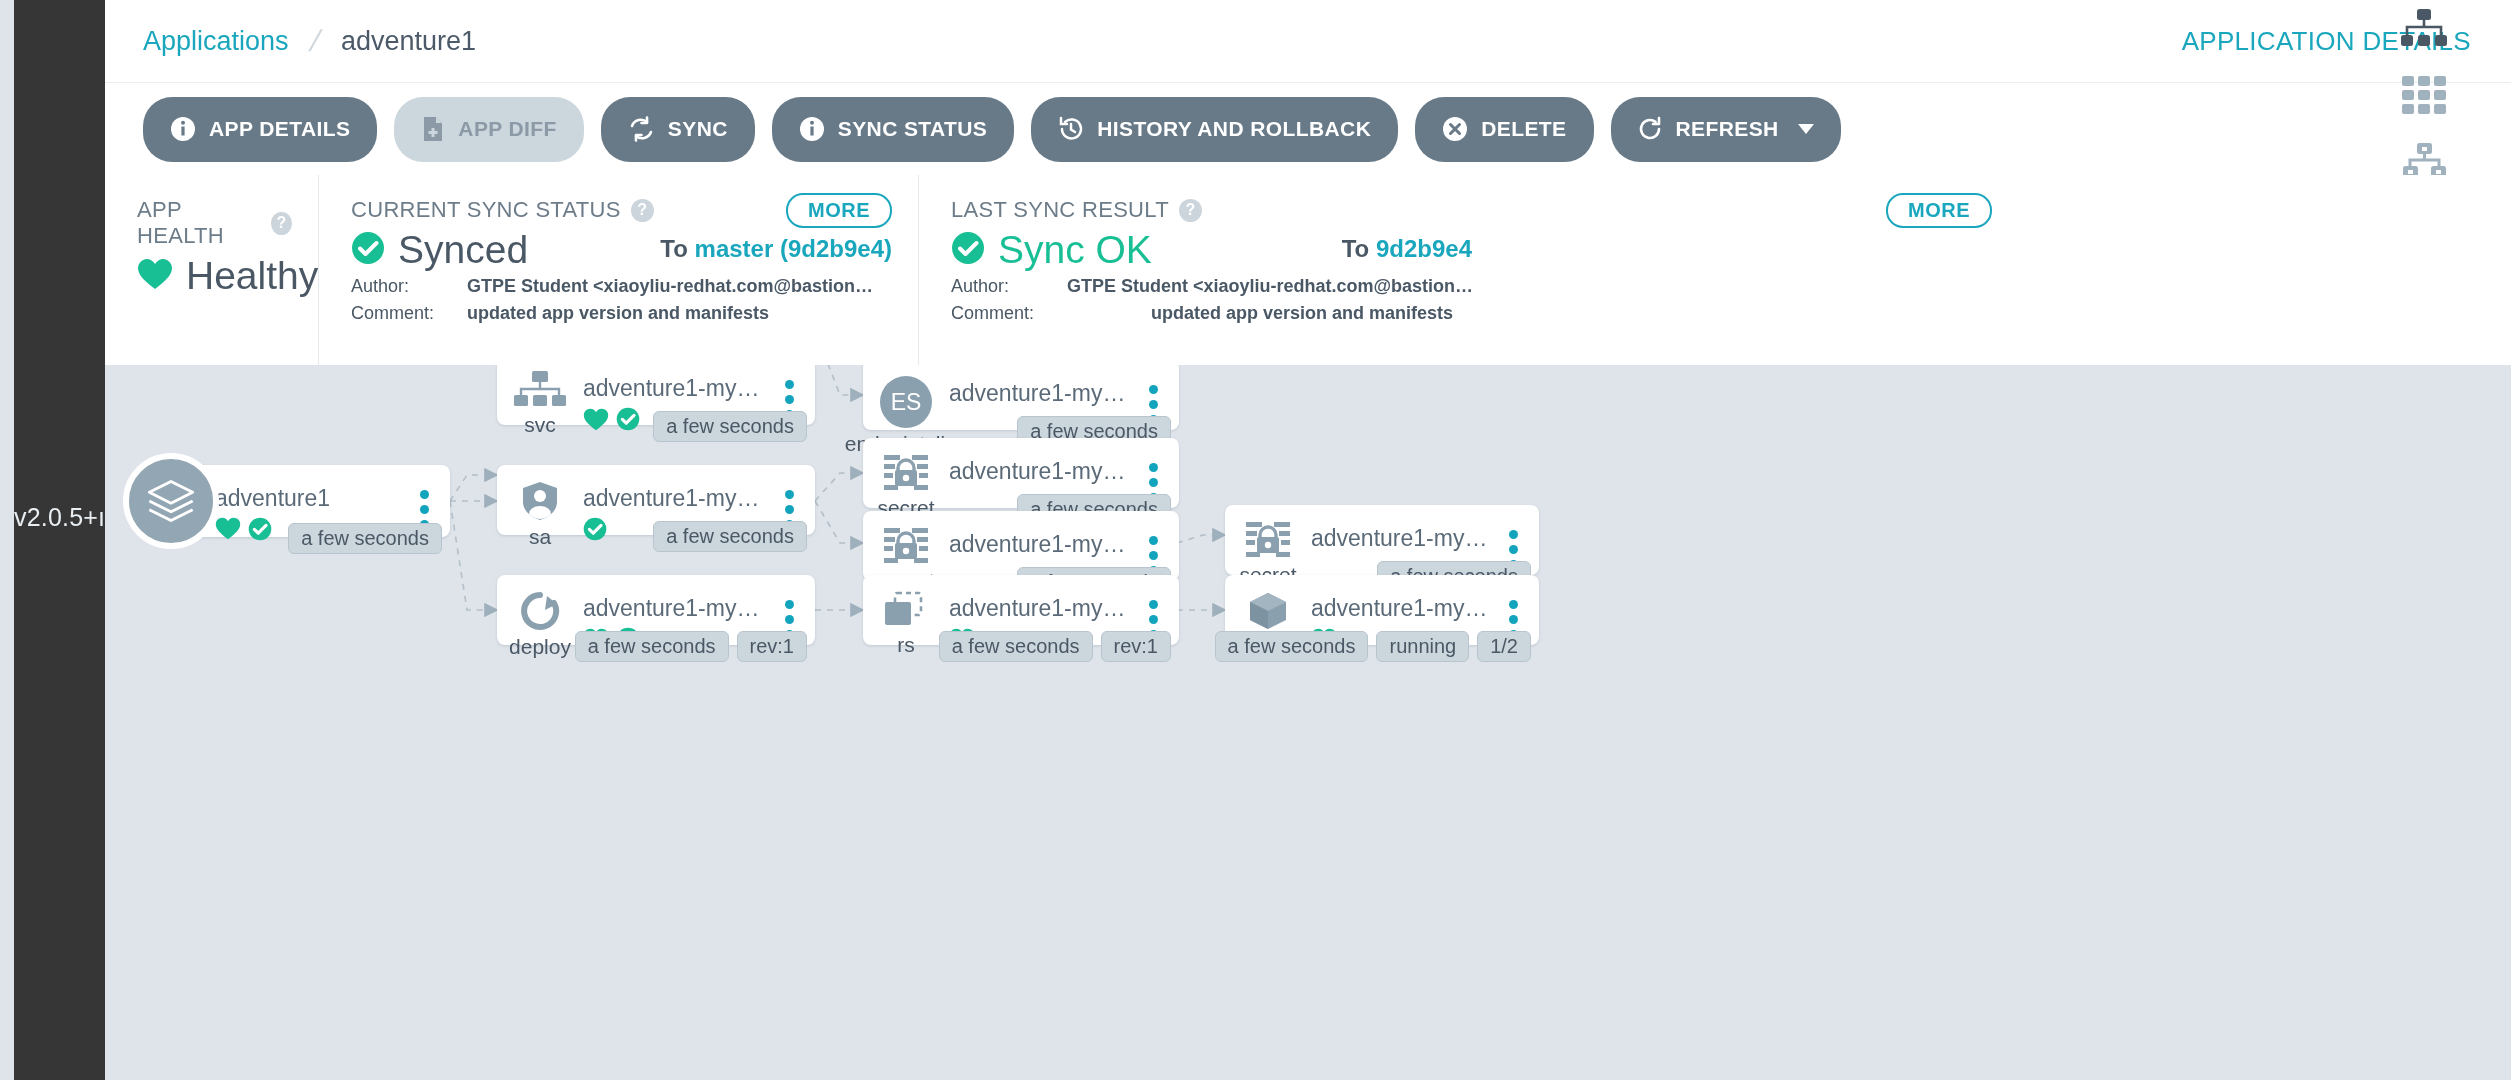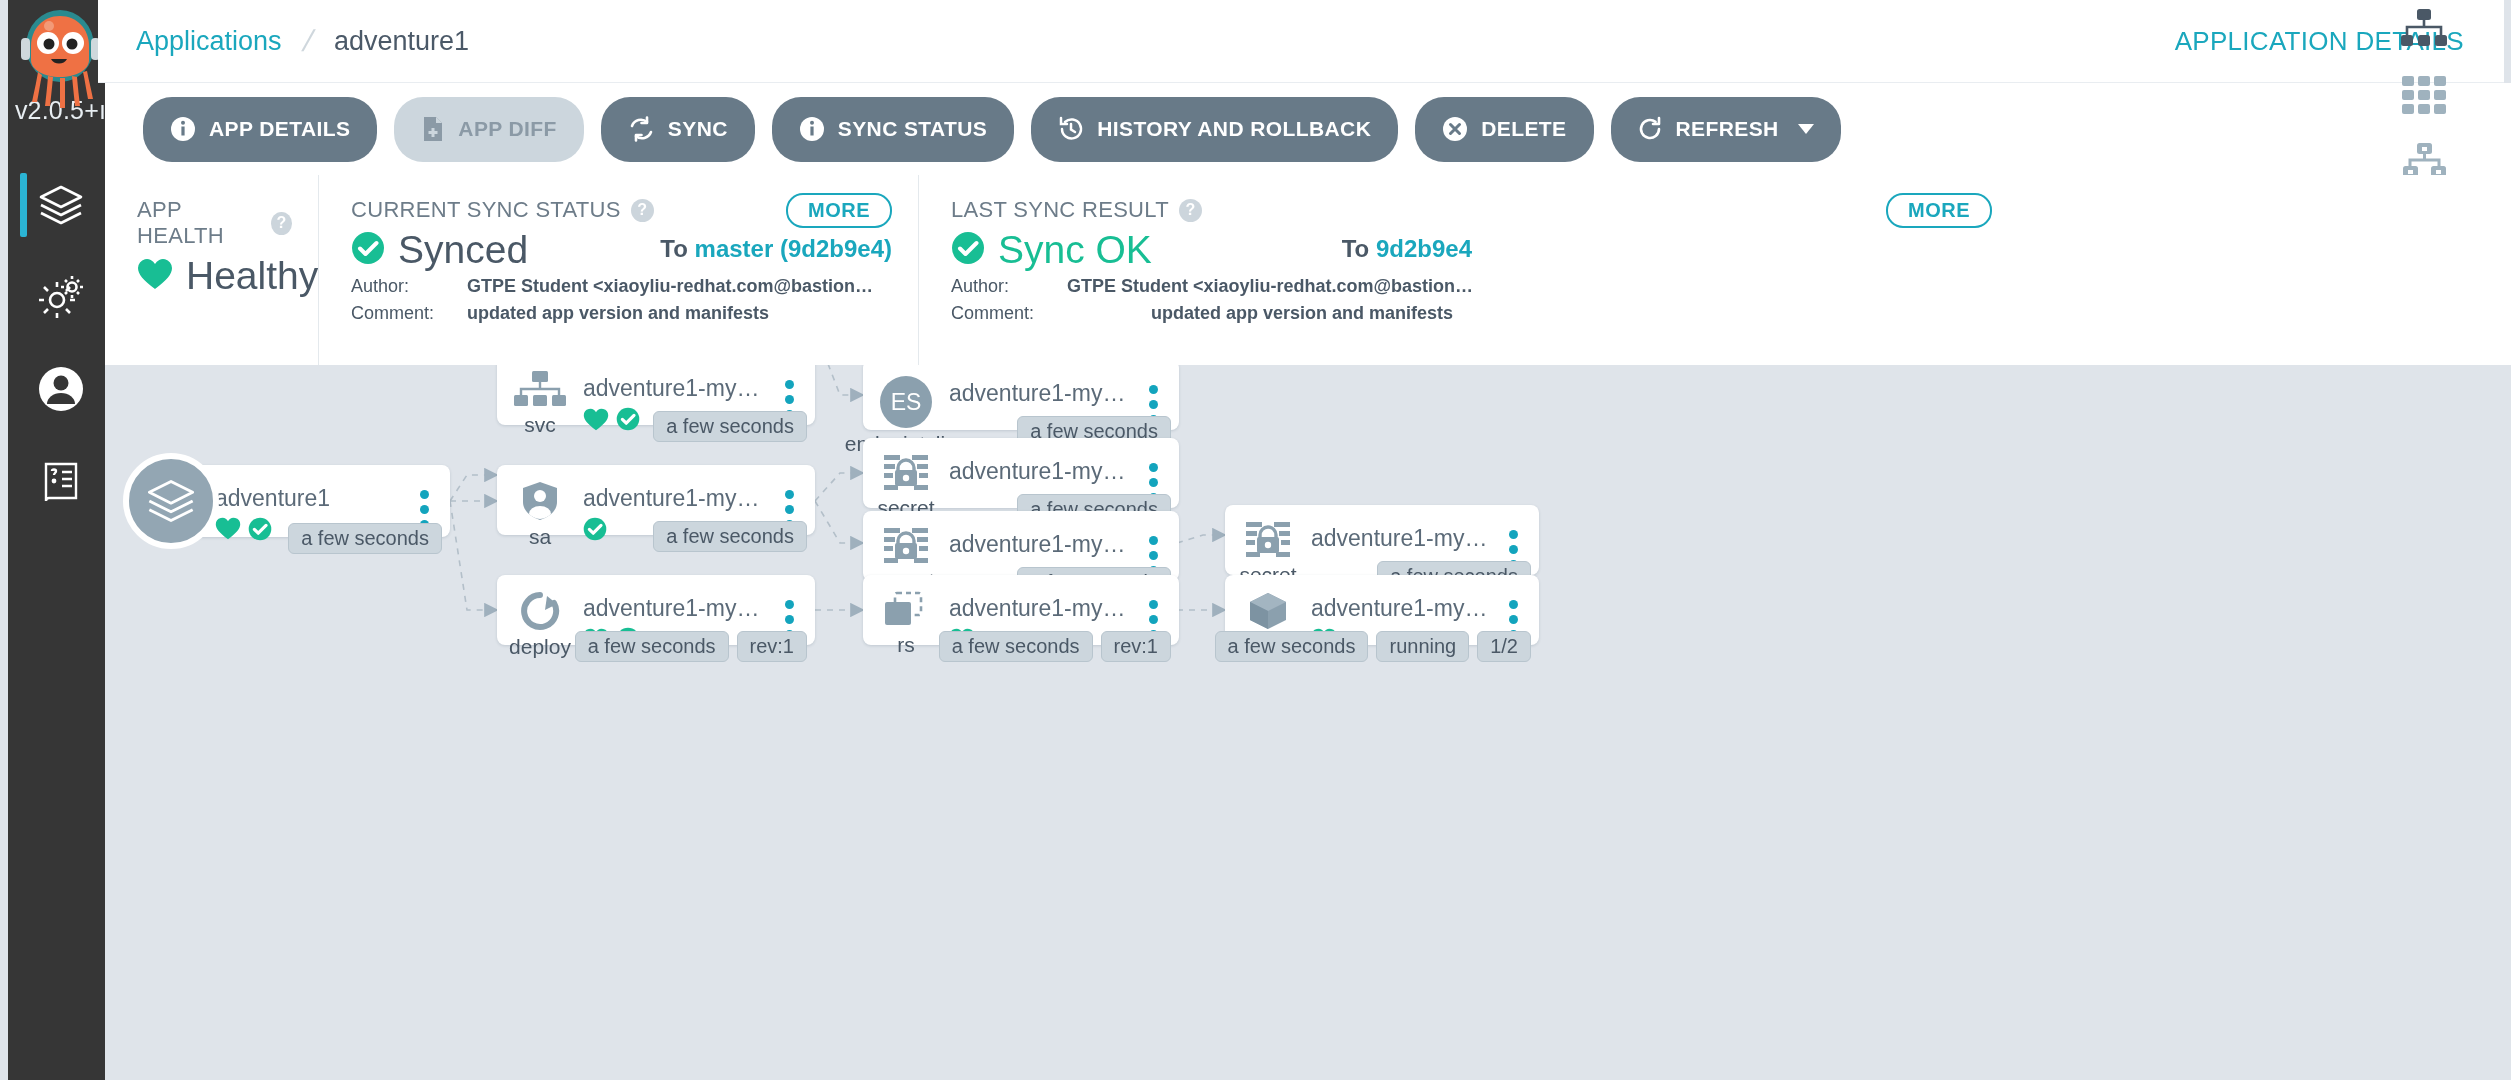--- a/index.html
+++ b/index.html
@@ -4,41 +4,41 @@
 <style>
   * { box-sizing: border-box; margin: 0; padding: 0; }
   html, body {
     width: 2511px; height: 1080px;
     font-family: "Liberation Sans", sans-serif;
     background: #dfe4ea; overflow: hidden;
   }
 
   
   #sidebar {
-    position: absolute; left: 8px; top: 0; width: 105px; height: 1080px;
-    background: #363636; display: flex; flex-direction: column; align-items: center;
+    position: absolute; left: 14px; top: 0; width: 105px; height: 1080px;
+    background: #363636; display: flex; align-items: center;
   }
   #logo-wrap { width: 105px; height: 108px; position: relative; overflow: hidden; }
   .version {
     color: #e8eef2; font-size: 25px; letter-spacing: .2px;
     margin-top: -12px; margin-bottom: 34px; white-space: nowrap;
   }
   .nav-item {
     width: 105px; height: 92px; display: flex; align-items: center;
     justify-content: center; position: relative; cursor: pointer;
   }
   .nav-item.active::before {
     content: ""; position: absolute; left: 12px; top: 14px;
     width: 7px; height: 64px; background: #2bb4d4; border-radius: 2px;
   }
   .nav-item svg { display: block; }
 
   
   #topbar {
-    position: absolute; left: 98px; top: 0; width: 2406px; height: 83px;
+    position: absolute; left: 105px; top: 0; width: 2406px; height: 83px;
     background: #fff; border-bottom: 1px solid #e9edf1;
     display: flex; align-items: center;
   }
   .crumb-link { color: #1aa7bd; font-size: 27px; margin-left: 38px; cursor: pointer; }
   .crumb-sep {
     color: #cfd7dd; font-size: 30px; margin: 0 22px; transform: skewX(-16deg);
     display: inline-block; font-weight: 300;
   }
   .crumb-cur { color: #4b5968; font-size: 27px; }
   #app-details-title {

